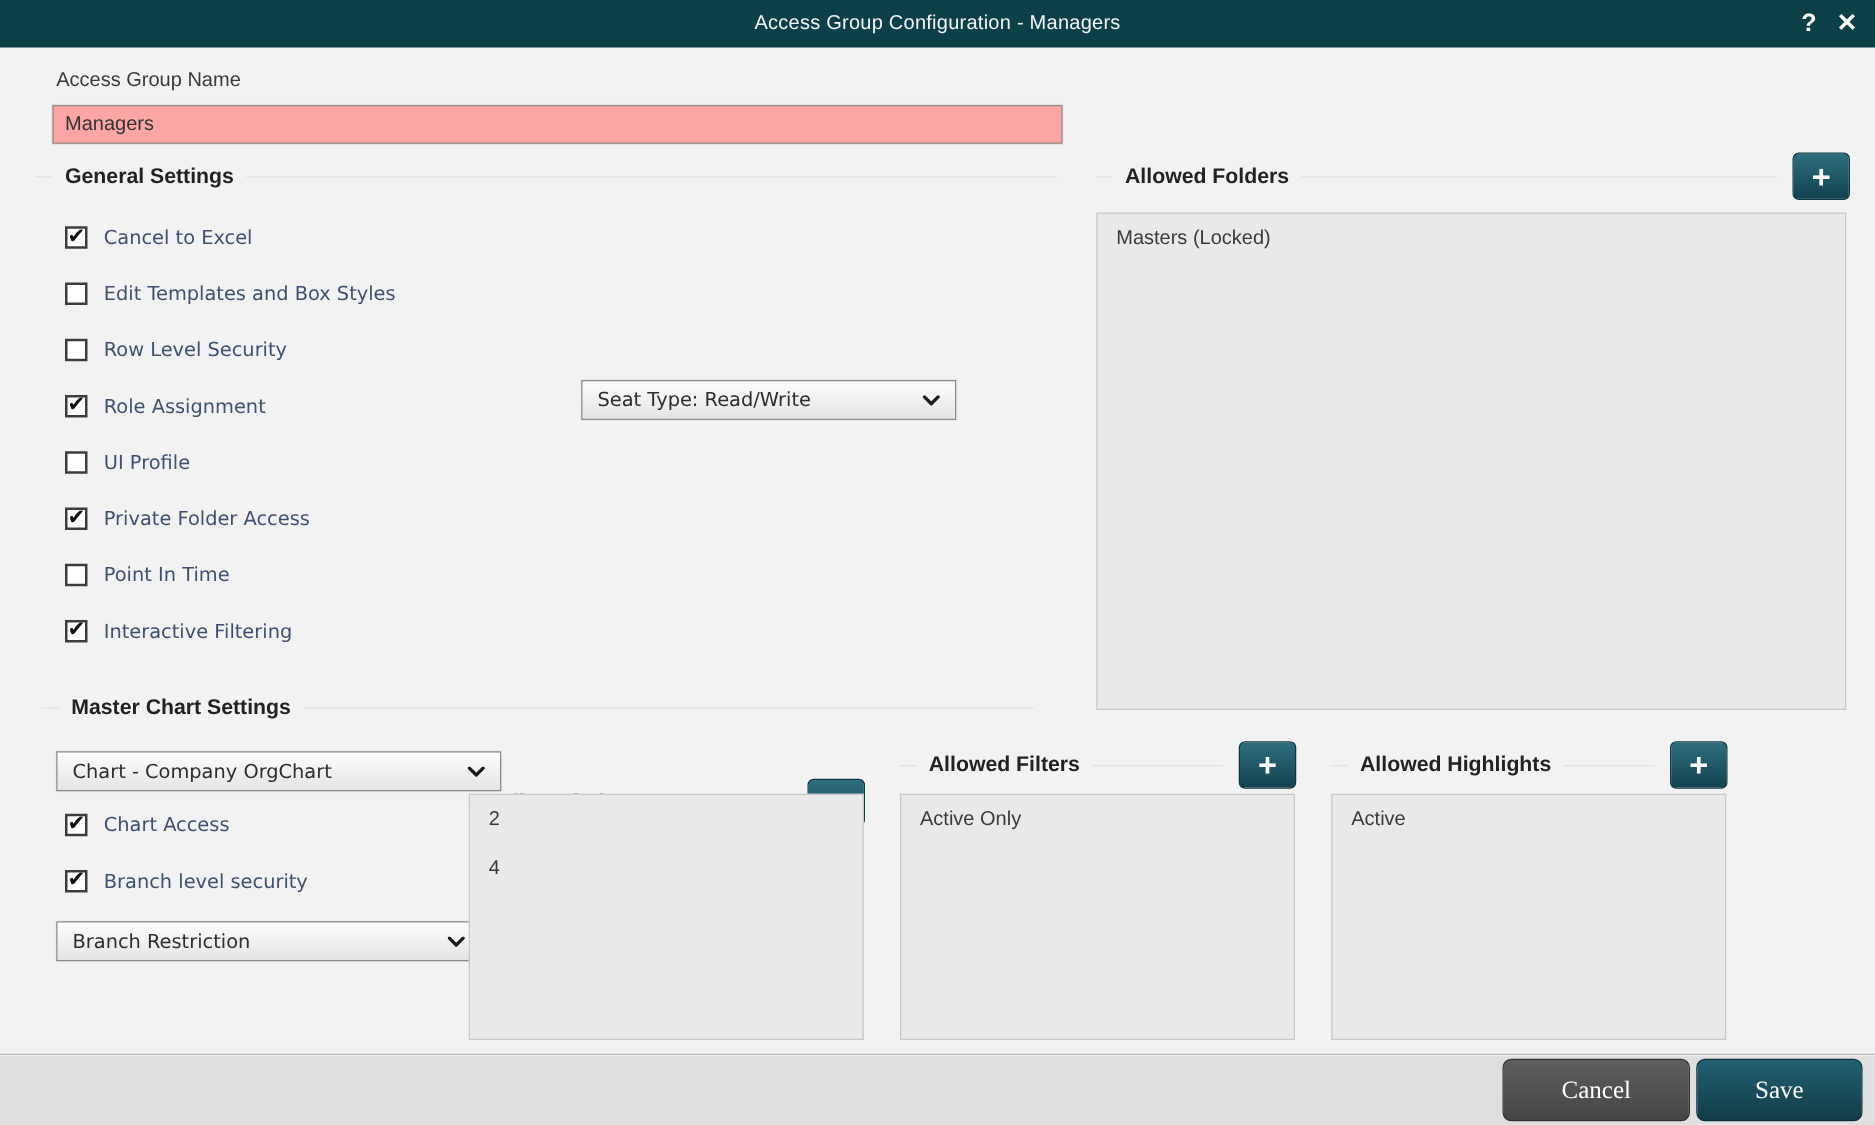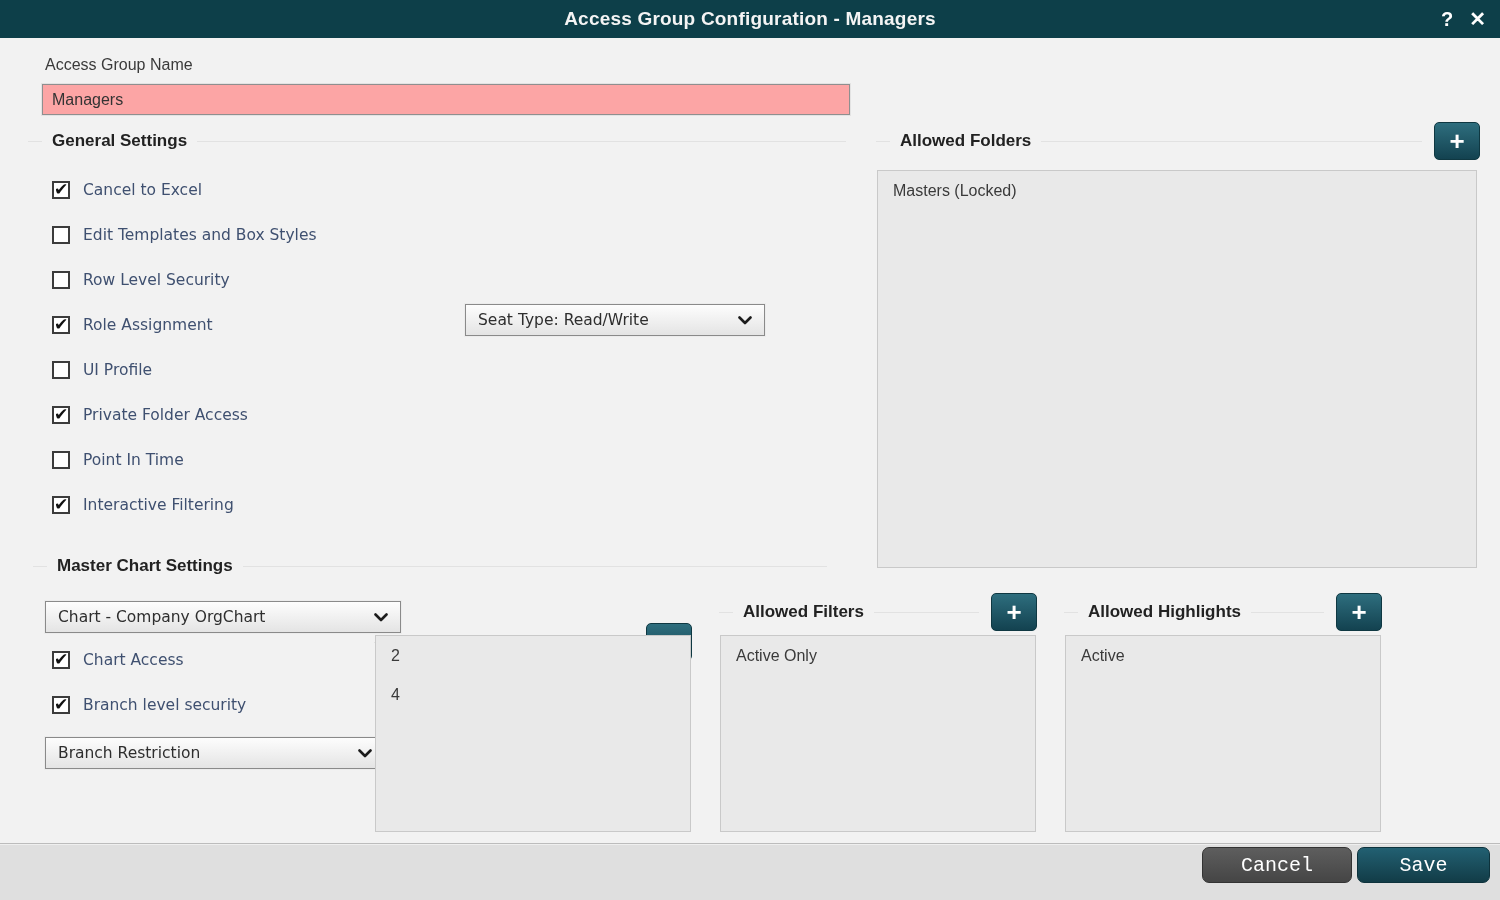--- a/index.html
+++ b/index.html
@@ -10,21 +10,21 @@
     position:relative;
     color:#333;
   }
 
   
   .titlebar {
     position:absolute; left:0; top:0; width:1500px; height:38px;
     background:#0d3f49;
     display:flex; align-items:center; justify-content:center;
   }
-  .titlebar-title { color:#f4f4f4; font-size:19px; font-weight:bold; letter-spacing:.2px; }
+  .titlebar-title { color:#f4f4f4; font-size:16px; font-weight:normal; letter-spacing:.2px; }
   .titlebar-actions {
     position:absolute; right:14px; top:0; height:38px;
     display:flex; align-items:center; gap:16px;
   }
   .tb-icon { color:#ffffff; font-size:20px; font-weight:bold; cursor:pointer; line-height:1; }
 
   
   .field-label { position:absolute; left:45px; top:56px; font-size:16px; color:#3a3a3a; }
   .text-input {
     position:absolute; left:42px; top:84px; width:808px; height:31px;
@@ -81,23 +81,23 @@
     padding:11px 15px 10px 15px; font-size:16px; color:#3a3a3a; cursor:default;
   }
 
   
   .footer {
     position:absolute; left:0; top:843px; width:1500px; height:57px;
     background:#dfdfdf; border-top:1px solid #bcbcbc;
     box-shadow:inset 0 1px 0 #efefef;
   }
   .btn {
-    position:absolute; top:3px; height:36px;
+    position:absolute; top:3px; height:50px;
     border-radius:7px; color:#ffffff; font-size:20px;
-    font-family:Liberation Mono, monospace; cursor:pointer;
+    font-family:Liberation Serif, serif; cursor:pointer;
   }
   .btn.cancel {
     left:1202px; width:150px;
     background:linear-gradient(#5e5e5e, #454545);
     border:1px solid #333333;
   }
   .btn.save {
     left:1357px; width:133px;
     background:linear-gradient(#226072, #123c47);
     border:1px solid #0d323c;

